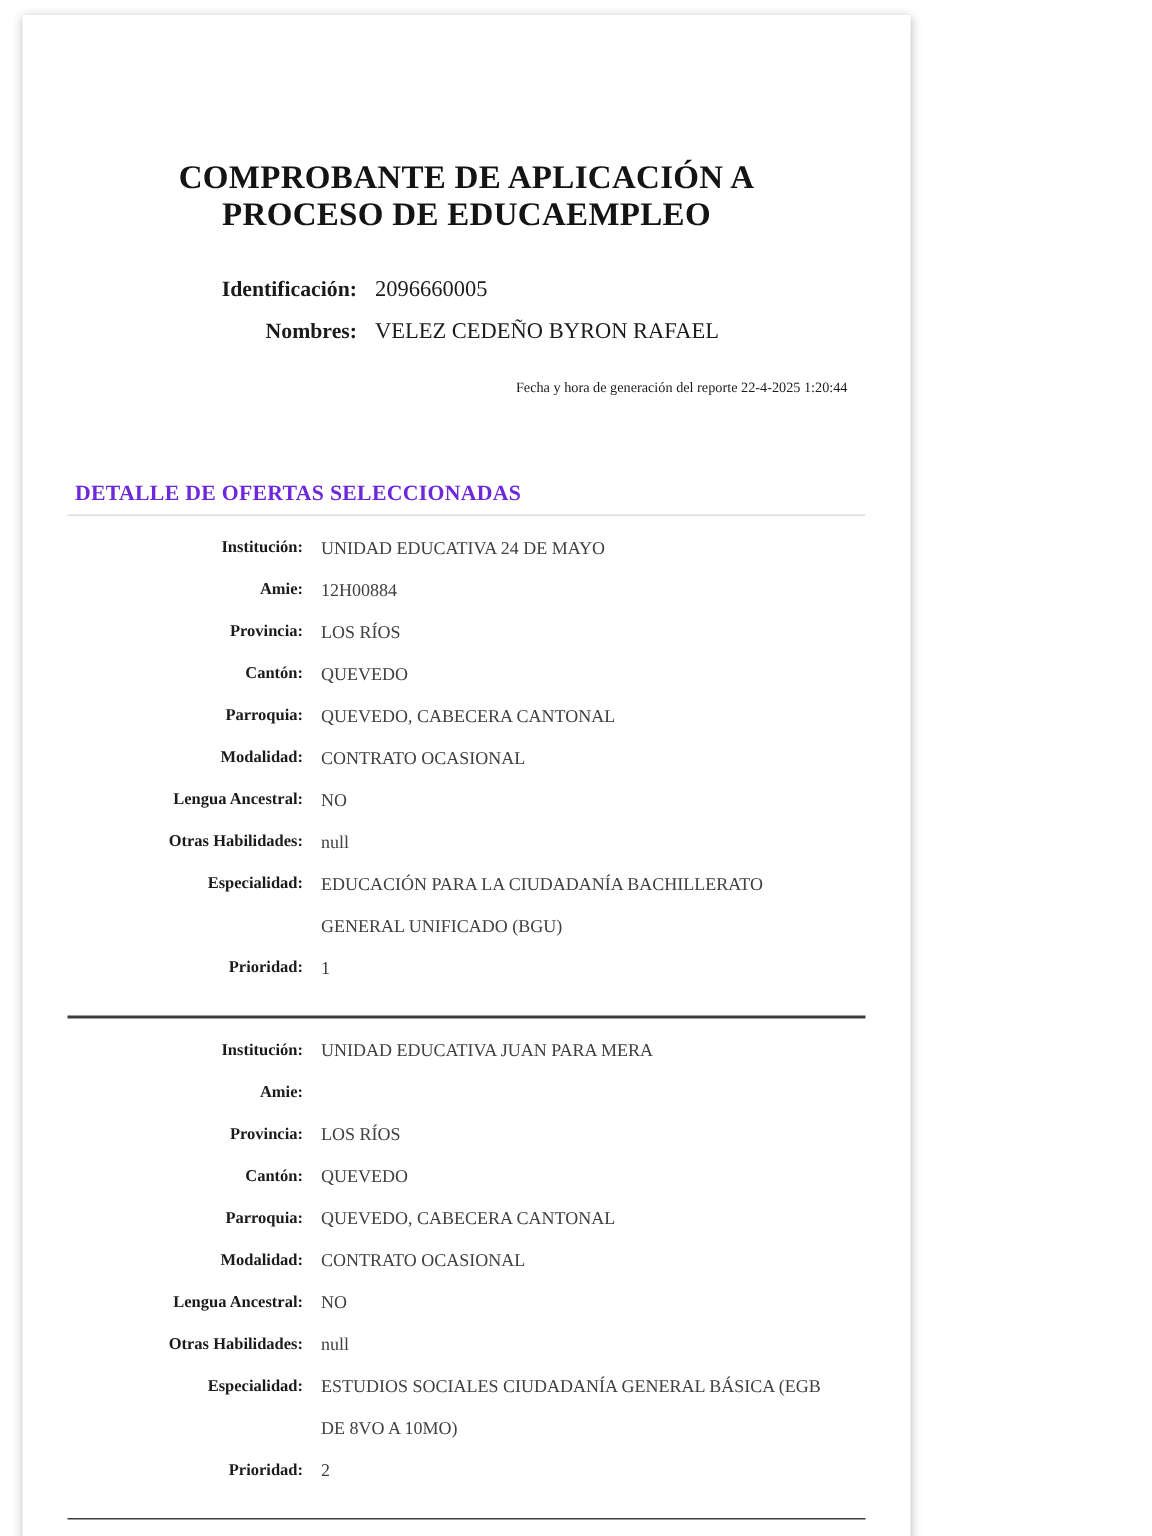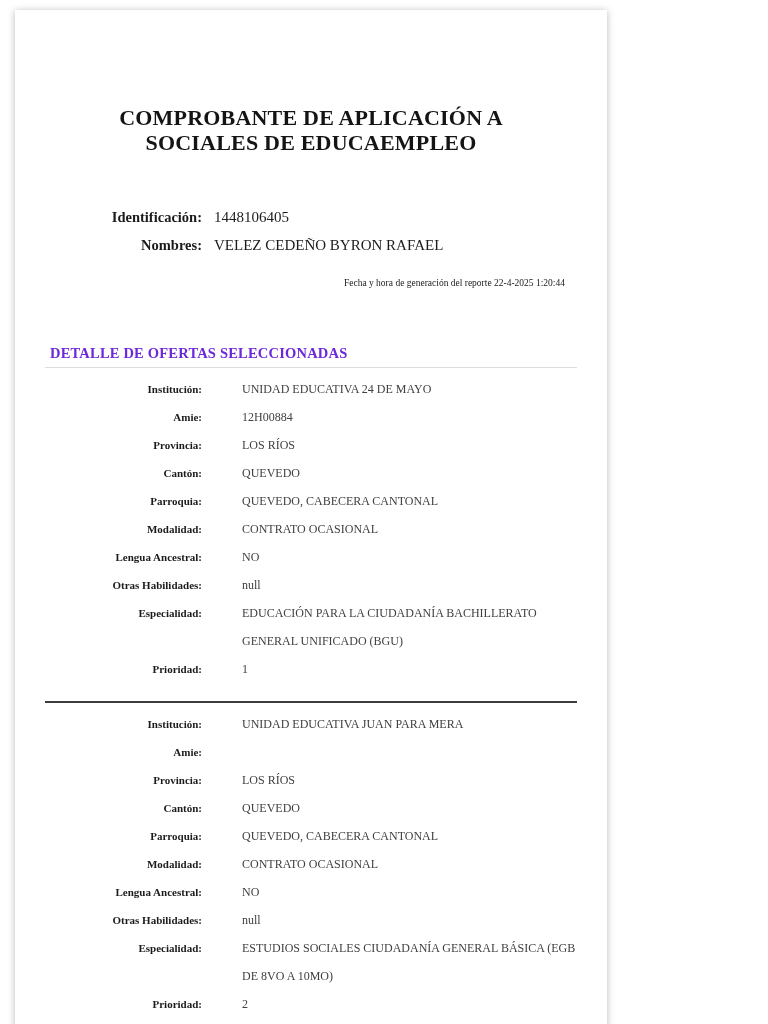--- a/index.html
+++ b/index.html
@@ -28,21 +28,21 @@
   .title {
     margin: 0;
     padding-top: 95px;
     text-align: center;
     font-size: 22px;
     line-height: 25px;
     font-weight: bold;
     letter-spacing: 0.2px;
     color: #141414;
   }
-  .id-block { margin-top: 48px; }
+  .id-block { margin-top: 24px; padding-left: 36px; }
   .id-row { display: flex; line-height: 28px; }
   .id-label {
     flex: none;
     width: 187px;
     text-align: right;
     font-weight: bold;
     font-size: 14.5px;
   }
   .id-value { margin-left: 12px; font-size: 15px; }
   .gen-note {
@@ -61,21 +61,21 @@
     letter-spacing: 0.2px;
     color: #6d28d9;
   }
   .section-rule {
     height: 1px;
     background: #dddddd;
     margin: 5px 30px 0;
   }
   .offers { margin: 0 30px; }
   .record { padding-top: 7px; }
-  .field-row { display: flex; line-height: 28px; gap: 28px; }
+  .field-row { display: flex; line-height: 28px; }
   .field-label {
     flex: none;
     width: 157px;
     text-align: right;
     font-weight: bold;
     font-size: 11px;
     color: #1b1b1b;
   }
   .field-value {
     margin-left: 12px;
@@ -90,27 +90,27 @@
   }
 </style>
 </head>
 <body>
 
 <div class="canvas">
   <div class="page">
 
     <h1 class="title">
       <span>COMPROBANTE DE APLICACIÓN A</span><br>
-      <span>SOCIALES DE EDUCAEMPLEO</span>
+      <span>PROCESO DE EDUCAEMPLEO</span>
     </h1>
 
     <div class="id-block">
       <div class="id-row">
         <span class="id-label">Identificación:</span>
-        <span class="id-value">1448106405</span>
+        <span class="id-value">2096660005</span>
       </div>
       <div class="id-row">
         <span class="id-label">Nombres:</span>
         <span class="id-value">VELEZ CEDEÑO BYRON RAFAEL</span>
       </div>
     </div>
 
     <div class="gen-note">Fecha y hora de generación del reporte 22-4-2025 1:20:44</div>
 
     <h2 class="section-title">DETALLE DE OFERTAS SELECCIONADAS</h2>

